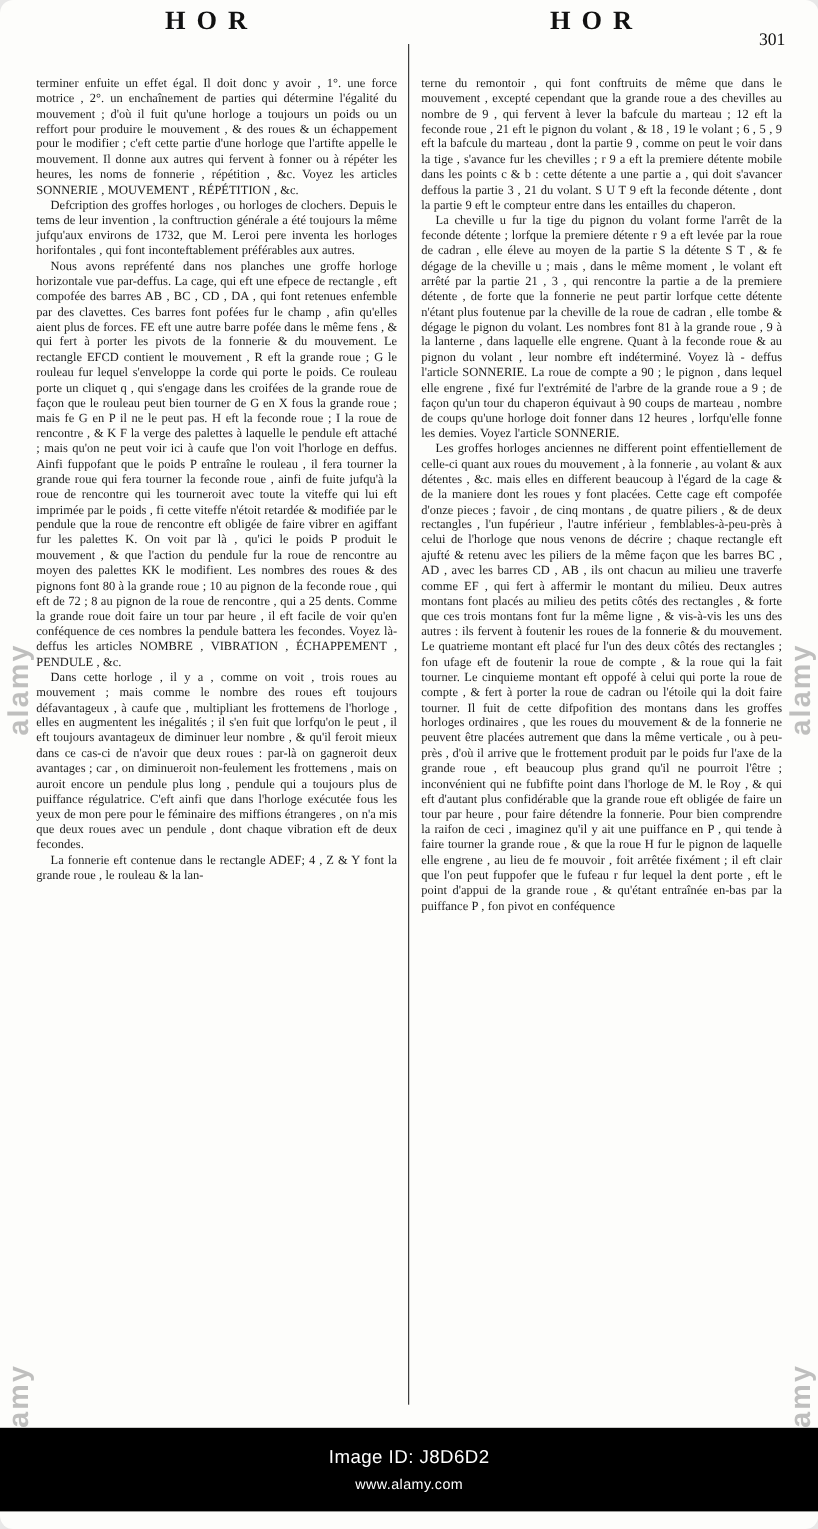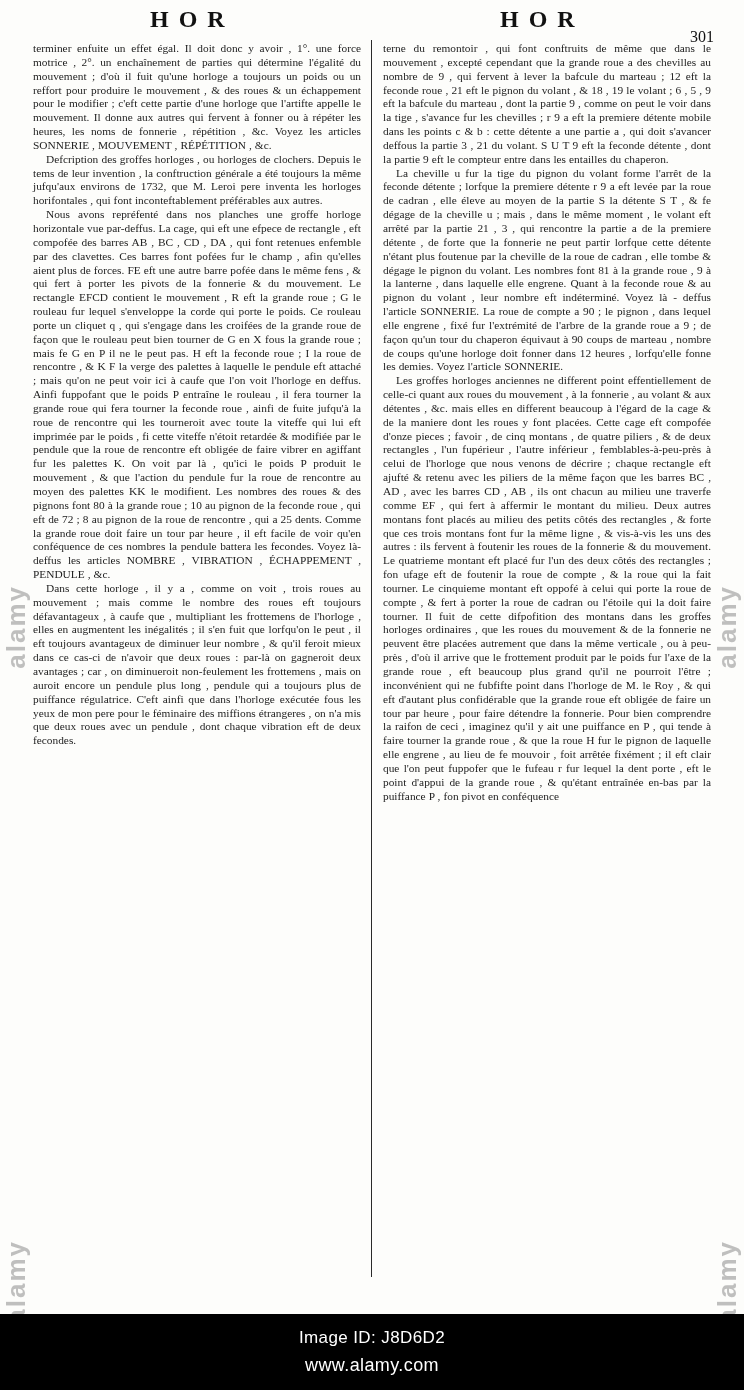--- a/index.html
+++ b/index.html
@@ -1,77 +1,78 @@
 <!DOCTYPE html>
 <html><head>
 <meta charset="utf-8">
 <style>
   html,body { margin:0; padding:0; background:#e8e8e8; }
   .canvas {
     position:relative; width:744px; height:1390px; margin:0 auto;
     background:#fdfdfb; overflow:hidden;
-    font-family:"Liberation Serif", serif; color:#1c1c1c;
+    font-family:"Liberation Serif", serif; color:#1c1c1c;border-radius:12px;
   }
   .header-title {
     position:absolute; top:6px; font-size:24px; letter-spacing:10px;
     font-weight:bold; color:#111;
   }
   .header-title.left { left:150px; }
   .header-title.right { left:500px; }
   .page-number {
     position:absolute; top:28px; left:690px; font-size:16px; color:#111;
   }
   .columns {
     position:absolute; top:42px; left:33px; width:678px;
     display:flex; justify-content:space-between;
   }
-  .col { width:328px; }
+  .col { width:328px;margin-top:28px; }
   .divider {
     position:absolute; top:40px; left:371px; height:1237px;
     border-left:1.2px solid #2a2a2a;
   }
   .para {
     margin:0; text-indent:13px; font-size:11.35px; line-height:13.85px;
     text-align:justify; word-spacing:0.2px;
   }
   .para.cont { text-indent:0; }
   .wm {
     position:absolute; writing-mode:vertical-rl; transform:rotate(180deg);
     font-family:"Liberation Sans", sans-serif; font-weight:bold;
     font-size:26px; color:rgba(140,140,140,0.55); letter-spacing:2px;
     pointer-events:none;
   }
   .wm.left  { left:1px; }
   .wm.right { right:1px; }
   .wm.mid   { top:585px; }
   .wm.bot   { top:1240px; }
   .bottom-bar {
-    position:absolute; left:0; bottom:0; width:744px; height:76px;
+    position:absolute; left:0; bottom:16px; width:744px; height:76px;
     background:#000; color:#fff; display:flex; flex-direction:column;
     align-items:center; justify-content:center; gap:7px;
     font-family:"Liberation Sans", sans-serif;
   }
   .image-id { font-size:17px; letter-spacing:0.4px; }
-  .alamy-url { font-size:18px; letter-spacing:0.4px; }
+  .alamy-url { font-size:13px; letter-spacing:0.4px; }
 </style>
 </head>
 <body>
 
 <div class="canvas">
 
   <span class="header-title left">HOR</span>
   <span class="header-title right">HOR</span>
   <span class="page-number">301</span>
 
   <div class="columns">
     <div class="col">
         <p class="para cont">terminer enfuite un effet égal. Il doit donc y avoir , 1°. une force motrice , 2°. un enchaînement de parties qui détermine l'égalité du mouvement ; d'où il fuit qu'une horloge a toujours un poids ou un reffort pour produire le mouvement , &amp; des roues &amp; un échappement pour le modifier ; c'eft cette partie d'une horloge que l'artifte appelle le mouvement. Il donne aux autres qui fervent à fonner ou à répéter les heures, les noms de fonnerie , répétition , &amp;c. Voyez les articles SONNERIE , MOUVEMENT , RÉPÉTITION , &amp;c.</p>
         <p class="para">Defcription des groffes horloges , ou horloges de clochers. Depuis le tems de leur invention , la conftruction générale a été toujours la même jufqu'aux environs de 1732, que M. Leroi pere inventa les horloges horifontales , qui font inconteftablement préférables aux autres.</p>
         <p class="para">Nous avons repréfenté dans nos planches une groffe horloge horizontale vue par-deffus. La cage, qui eft une efpece de rectangle , eft compofée des barres AB , BC , CD , DA , qui font retenues enfemble par des clavettes. Ces barres font pofées fur le champ , afin qu'elles aient plus de forces. FE eft une autre barre pofée dans le même fens , &amp; qui fert à porter les pivots de la fonnerie &amp; du mouvement. Le rectangle EFCD contient le mouvement , R eft la grande roue ; G le rouleau fur lequel s'enveloppe la corde qui porte le poids. Ce rouleau porte un cliquet q , qui s'engage dans les croifées de la grande roue de façon que le rouleau peut bien tourner de G en X fous la grande roue ; mais fe G en P il ne le peut pas. H eft la feconde roue ; I la roue de rencontre , &amp; K F la verge des palettes à laquelle le pendule eft attaché ; mais qu'on ne peut voir ici à caufe que l'on voit l'horloge en deffus. Ainfi fuppofant que le poids P entraîne le rouleau , il fera tourner la grande roue qui fera tourner la feconde roue , ainfi de fuite jufqu'à la roue de rencontre qui les tourneroit avec toute la viteffe qui lui eft imprimée par le poids , fi cette viteffe n'étoit retardée &amp; modifiée par le pendule que la roue de rencontre eft obligée de faire vibrer en agiffant fur les palettes K. On voit par là , qu'ici le poids P produit le mouvement , &amp; que l'action du pendule fur la roue de rencontre au moyen des palettes KK le modifient. Les nombres des roues &amp; des pignons font 80 à la grande roue ; 10 au pignon de la feconde roue , qui eft de 72 ; 8 au pignon de la roue de rencontre , qui a 25 dents. Comme la grande roue doit faire un tour par heure , il eft facile de voir qu'en conféquence de ces nombres la pendule battera les fecondes. Voyez là-deffus les articles NOMBRE , VIBRATION , ÉCHAPPEMENT , PENDULE , &amp;c.</p>
         <p class="para">Dans cette horloge , il y a , comme on voit , trois roues au mouvement ; mais comme le nombre des roues eft toujours défavantageux , à caufe que , multipliant les frottemens de l'horloge , elles en augmentent les inégalités ; il s'en fuit que lorfqu'on le peut , il eft toujours avantageux de diminuer leur nombre , &amp; qu'il feroit mieux dans ce cas-ci de n'avoir que deux roues : par-là on gagneroit deux avantages ; car , on diminueroit non-feulement les frottemens , mais on auroit encore un pendule plus long , pendule qui a toujours plus de puiffance régulatrice. C'eft ainfi que dans l'horloge exécutée fous les yeux de mon pere pour le féminaire des miffions étrangeres , on n'a mis que deux roues avec un pendule , dont chaque vibration eft de deux fecondes.</p>
+        <p class="para">La fonnerie eft contenue dans le rectangle ADEF; 4 , Z &amp; Y font la grande roue , le rouleau &amp; la lan-</p>
       </div>
     <div class="col">
         <p class="para cont">terne du remontoir , qui font conftruits de même que dans le mouvement , excepté cependant que la grande roue a des chevilles au nombre de 9 , qui fervent à lever la bafcule du marteau ; 12 eft la feconde roue , 21 eft le pignon du volant , &amp; 18 , 19 le volant ; 6 , 5 , 9 eft la bafcule du marteau , dont la partie 9 , comme on peut le voir dans la tige , s'avance fur les chevilles ; r 9 a eft la premiere détente mobile dans les points c &amp; b : cette détente a une partie a , qui doit s'avancer deffous la partie 3 , 21 du volant. S U T 9 eft la feconde détente , dont la partie 9 eft le compteur entre dans les entailles du chaperon.</p>
         <p class="para">La cheville u fur la tige du pignon du volant forme l'arrêt de la feconde détente ; lorfque la premiere détente r 9 a eft levée par la roue de cadran , elle éleve au moyen de la partie S la détente S T , &amp; fe dégage de la cheville u ; mais , dans le même moment , le volant eft arrêté par la partie 21 , 3 , qui rencontre la partie a de la premiere détente , de forte que la fonnerie ne peut partir lorfque cette détente n'étant plus foutenue par la cheville de la roue de cadran , elle tombe &amp; dégage le pignon du volant. Les nombres font 81 à la grande roue , 9 à la lanterne , dans laquelle elle engrene. Quant à la feconde roue &amp; au pignon du volant , leur nombre eft indéterminé. Voyez là - deffus l'article SONNERIE. La roue de compte a 90 ; le pignon , dans lequel elle engrene , fixé fur l'extrémité de l'arbre de la grande roue a 9 ; de façon qu'un tour du chaperon équivaut à 90 coups de marteau , nombre de coups qu'une horloge doit fonner dans 12 heures , lorfqu'elle fonne les demies. Voyez l'article SONNERIE.</p>
         <p class="para">Les groffes horloges anciennes ne different point effentiellement de celle-ci quant aux roues du mouvement , à la fonnerie , au volant &amp; aux détentes , &amp;c. mais elles en different beaucoup à l'égard de la cage &amp; de la maniere dont les roues y font placées. Cette cage eft compofée d'onze pieces ; favoir , de cinq montans , de quatre piliers , &amp; de deux rectangles , l'un fupérieur , l'autre inférieur , femblables-à-peu-près à celui de l'horloge que nous venons de décrire ; chaque rectangle eft ajufté &amp; retenu avec les piliers de la même façon que les barres BC , AD , avec les barres CD , AB , ils ont chacun au milieu une traverfe comme EF , qui fert à affermir le montant du milieu. Deux autres montans font placés au milieu des petits côtés des rectangles , &amp; forte que ces trois montans font fur la même ligne , &amp; vis-à-vis les uns des autres : ils fervent à foutenir les roues de la fonnerie &amp; du mouvement. Le quatrieme montant eft placé fur l'un des deux côtés des rectangles ; fon ufage eft de foutenir la roue de compte , &amp; la roue qui la fait tourner. Le cinquieme montant eft oppofé à celui qui porte la roue de compte , &amp; fert à porter la roue de cadran ou l'étoile qui la doit faire tourner. Il fuit de cette difpofition des montans dans les groffes horloges ordinaires , que les roues du mouvement &amp; de la fonnerie ne peuvent être placées autrement que dans la même verticale , ou à peu-près , d'où il arrive que le frottement produit par le poids fur l'axe de la grande roue , eft beaucoup plus grand qu'il ne pourroit l'être ; inconvénient qui ne fubfifte point dans l'horloge de M. le Roy , &amp; qui eft d'autant plus confidérable que la grande roue eft obligée de faire un tour par heure , pour faire détendre la fonnerie. Pour bien comprendre la raifon de ceci , imaginez qu'il y ait une puiffance en P , qui tende à faire tourner la grande roue , &amp; que la roue H fur le pignon de laquelle elle engrene , au lieu de fe mouvoir , foit arrêtée fixément ; il eft clair que l'on peut fuppofer que le fufeau r fur lequel la dent porte , eft le point d'appui de la grande roue , &amp; qu'étant entraînée en-bas par la puiffance P , fon pivot en conféquence</p>
       </div>
   </div>
 
   <div class="divider"></div>
 

